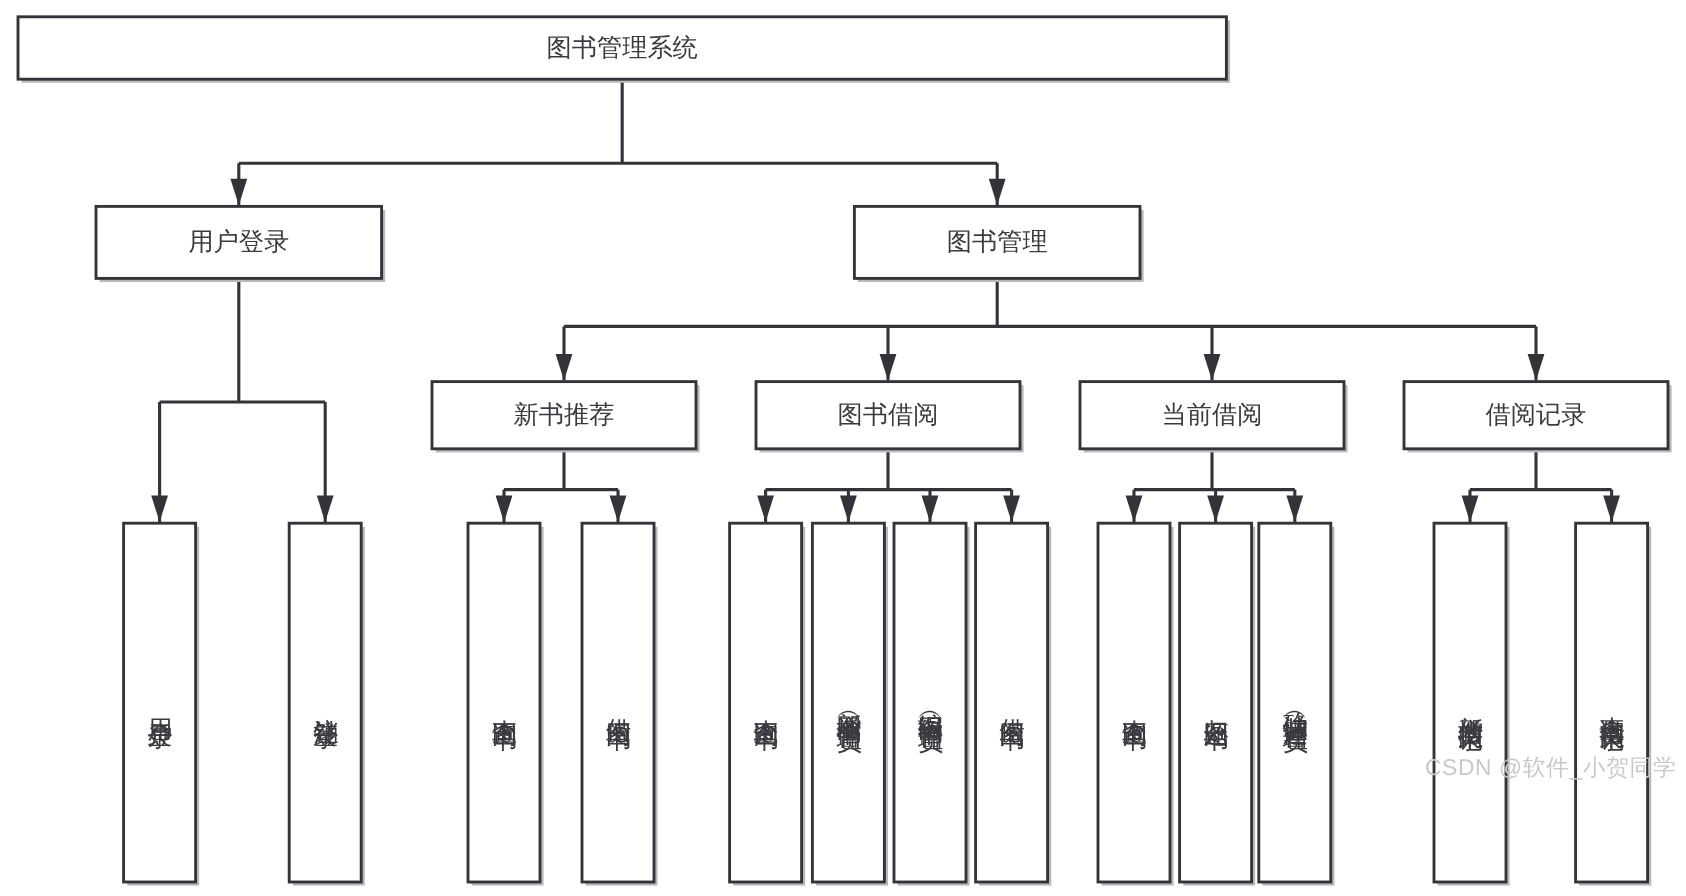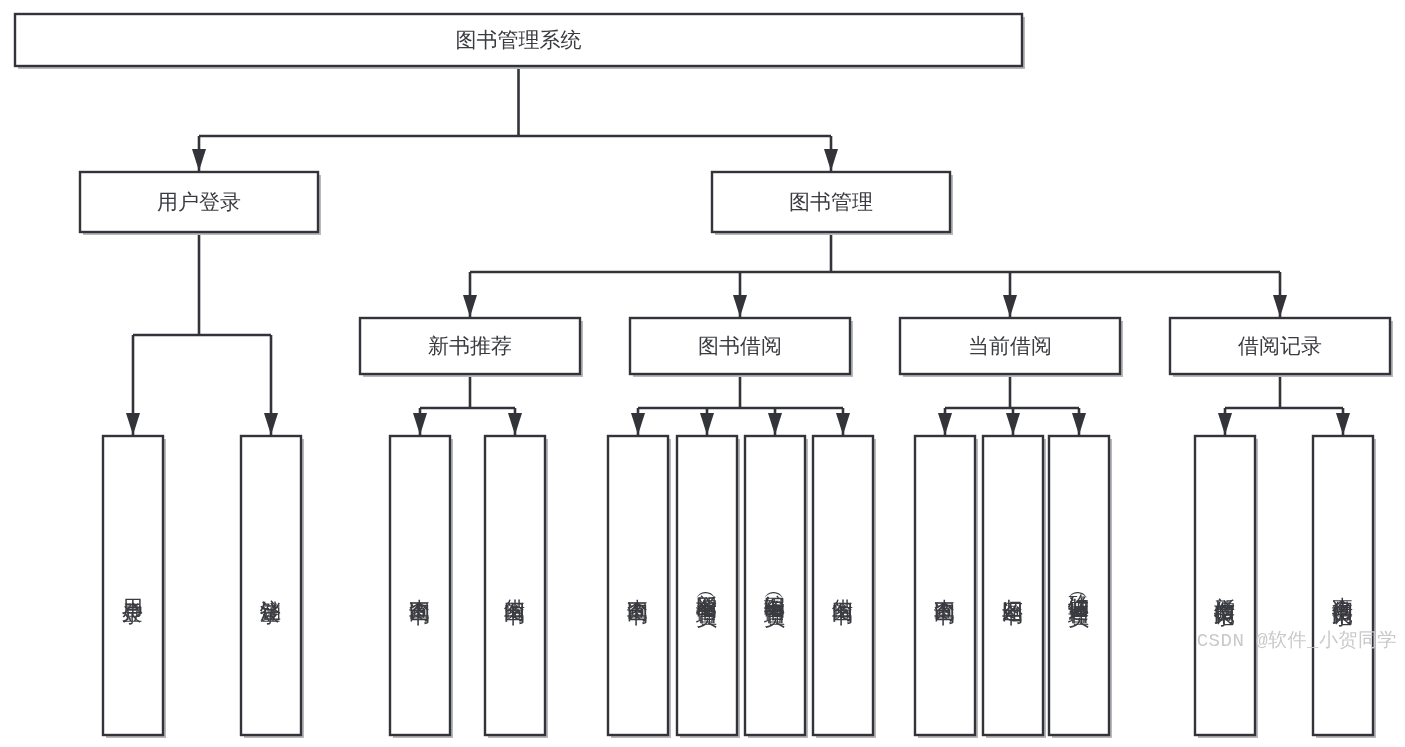--- a/index.html
+++ b/index.html
@@ -66,21 +66,21 @@
     align-items: center;
     justify-content: center;
     text-align: center;
     white-space: nowrap;
     pointer-events: none;
   }
   .watermark {
     position: absolute;
     right: 8px;
     bottom: 4px;
-    font-family: Liberation Mono, monospace;
+    font-family: Liberation Sans, sans-serif;
     font-size: 19px;
     color: #c9c9cc;
     letter-spacing: 0.5px;
     white-space: nowrap;
   }
 </style>
 </head>
 <body>
 
 <div id="diagram-root">

